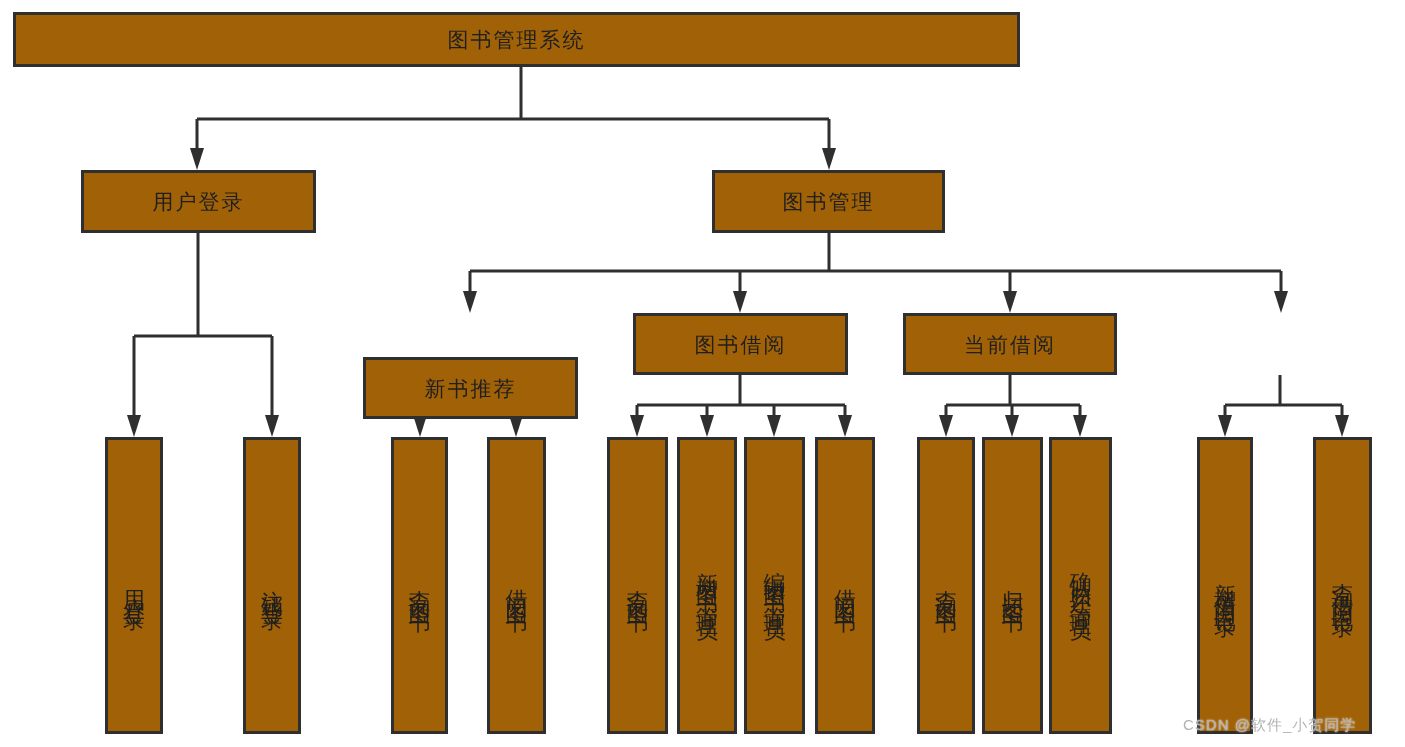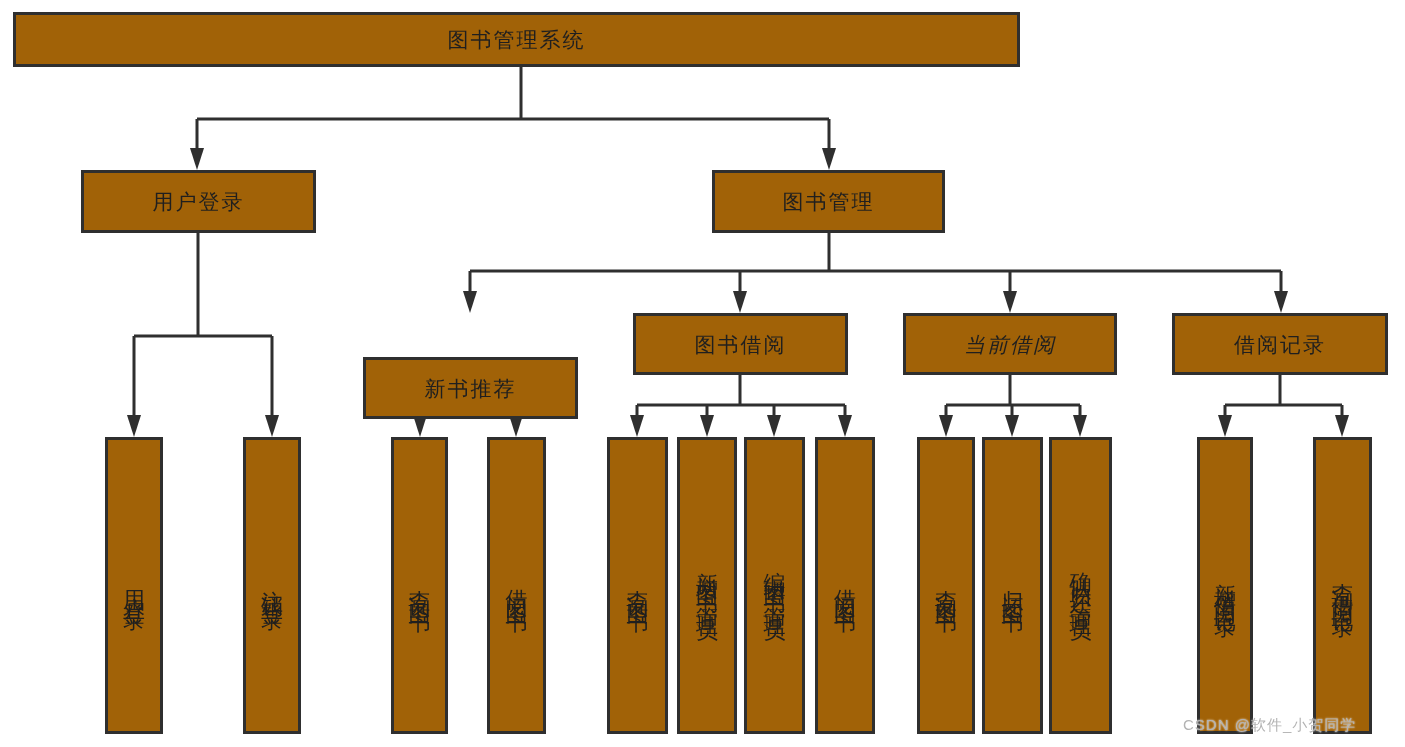--- a/index.html
+++ b/index.html
@@ -108,25 +108,22 @@
   <div class="node" style="left:712px;top:170px;width:233px;height:63px;">
     <span class="hlabel">图书管理</span>
   </div>
 
   <div class="node" style="left:363px;top:313px;width:215px;height:62px;margin-top:44px;">
     <span class="hlabel">新书推荐</span>
   </div>
   <div class="node" style="left:633px;top:313px;width:215px;height:62px;">
     <span class="hlabel">图书借阅</span>
   </div>
-  <div class="node" style="left:903px;top:313px;width:214px;height:62px;font-style:italic;">
+  <div class="node" style="left:903px;top:313px;width:214px;height:62px;">
     <span class="hlabel">当前借阅</span>
-  </div>
-  <div class="node" style="left:1172px;top:313px;width:216px;height:62px;">
-    <span class="hlabel">借阅记录</span>
   </div>
 
   <div class="node" style="left:105px;top:437px;width:58px;height:297px;">
     <span class="vtext">用户登录</span>
   </div>
   <div class="node" style="left:243px;top:437px;width:58px;height:297px;">
     <span class="vtext">注销登录</span>
   </div>
 
   <div class="node" style="left:391px;top:437px;width:57px;height:297px;">

